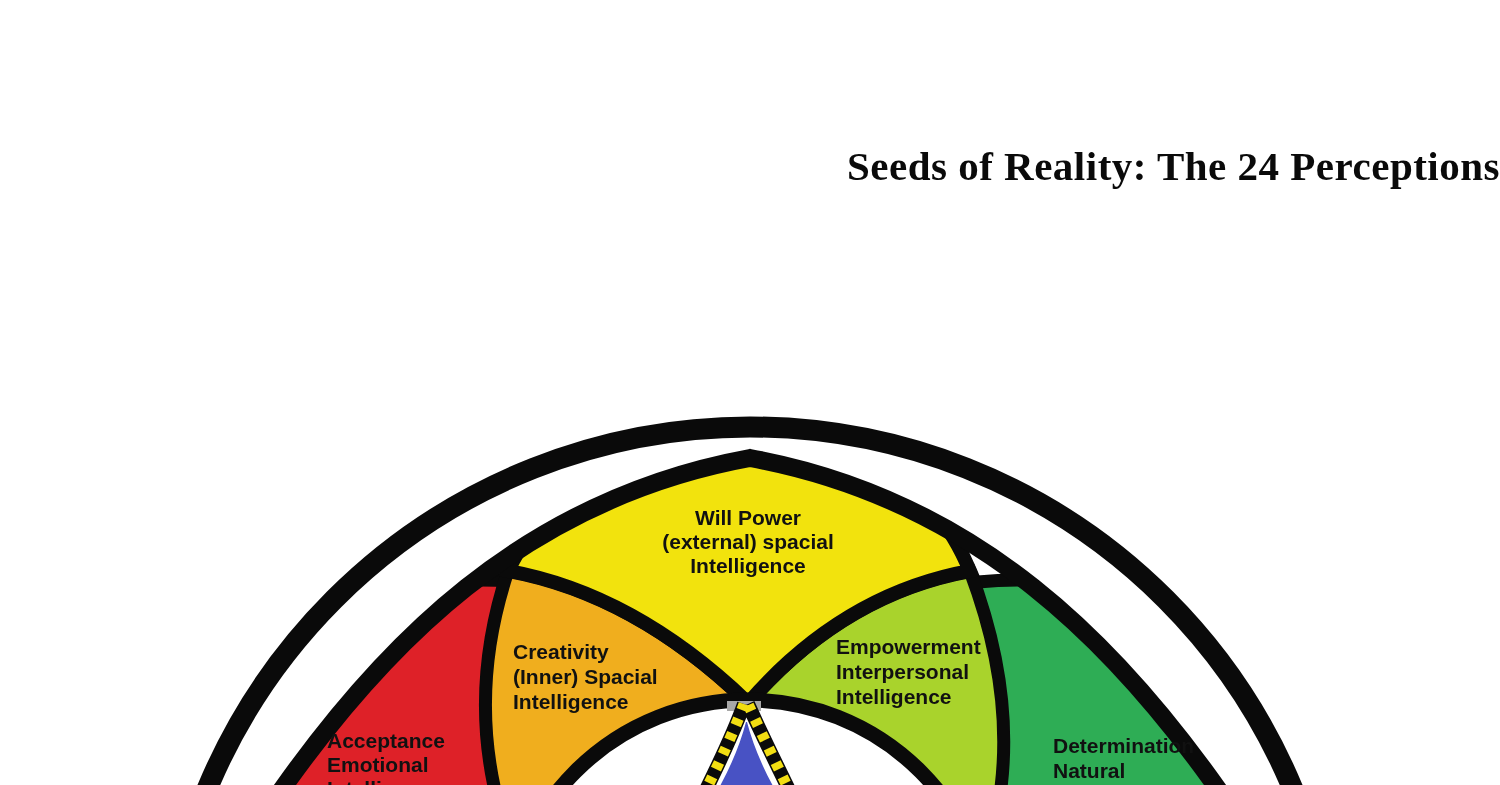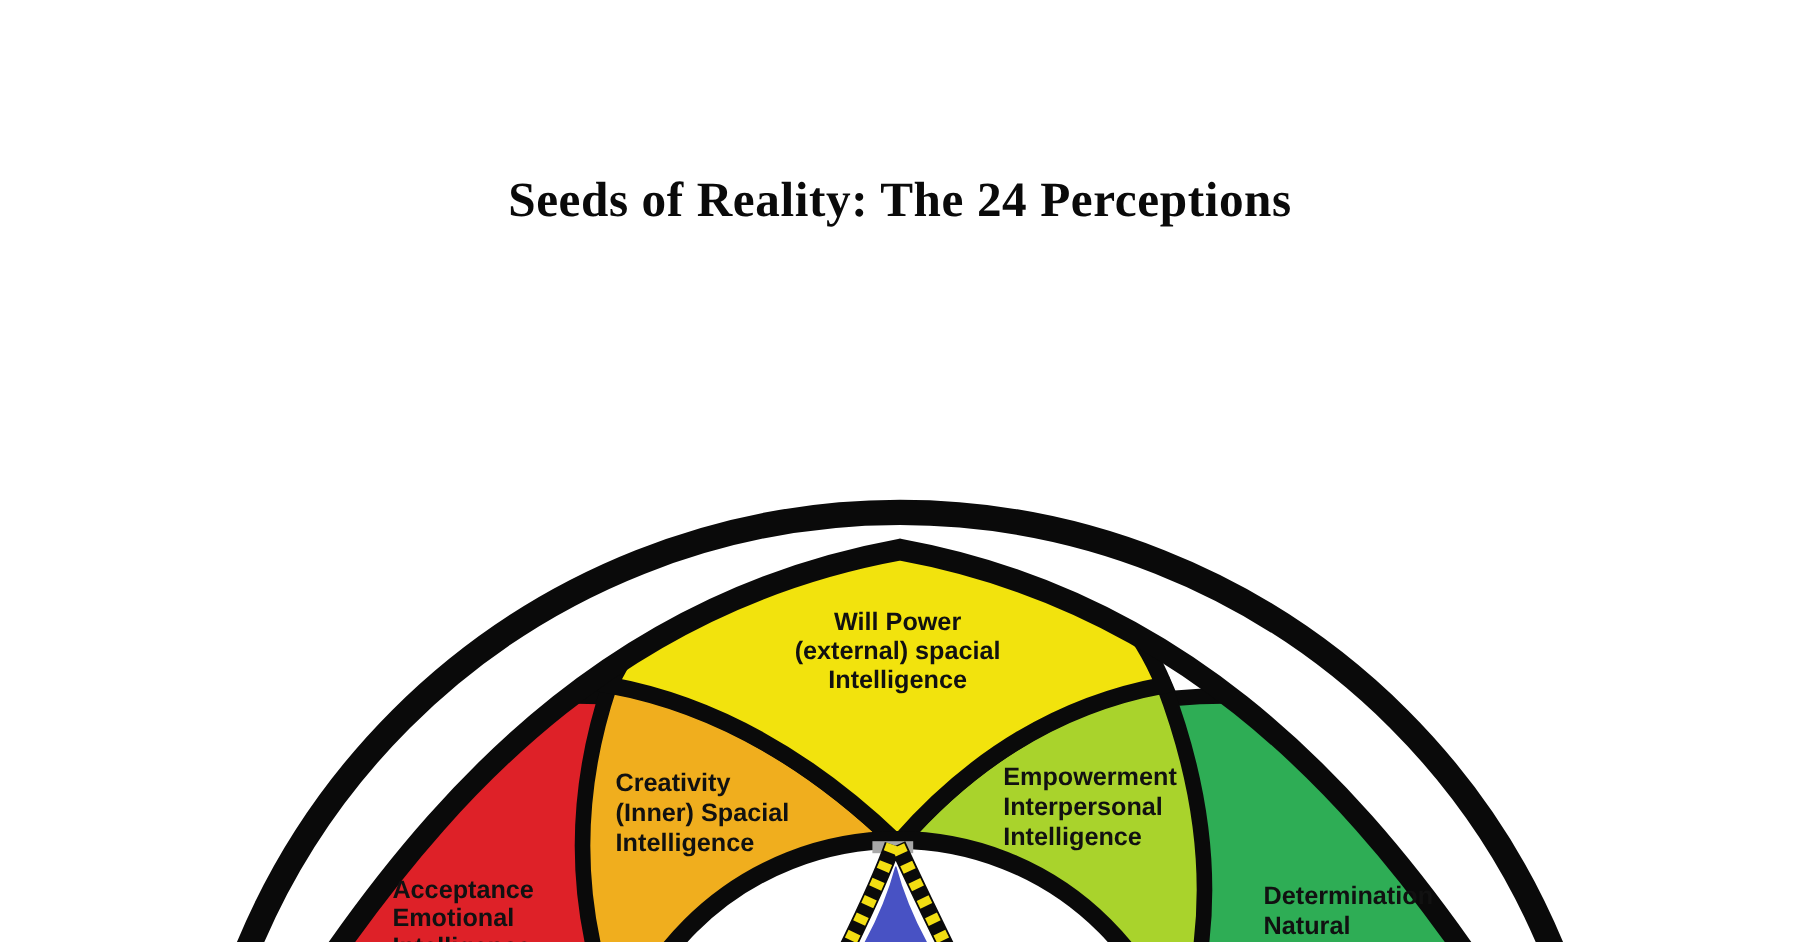--- a/index.html
+++ b/index.html
@@ -6,21 +6,21 @@
   .canvas{
     position:relative;
     width:1500px;height:785px;
     overflow:hidden;
     background:#ffffff;
     font-family:"Liberation Sans", sans-serif;
   }
   .doc-title{
     position:absolute;
     top:142px;left:0;width:1500px;
-    text-align:center;
+    text-align:right;
     font-family:"Liberation Serif", serif;
     font-weight:bold;
     font-size:41px;
     letter-spacing:0.5px;
     color:#0a0a0a;
     white-space:nowrap;
   }
   svg text{
     font-family:"Liberation Sans", sans-serif;
     font-weight:bold;

